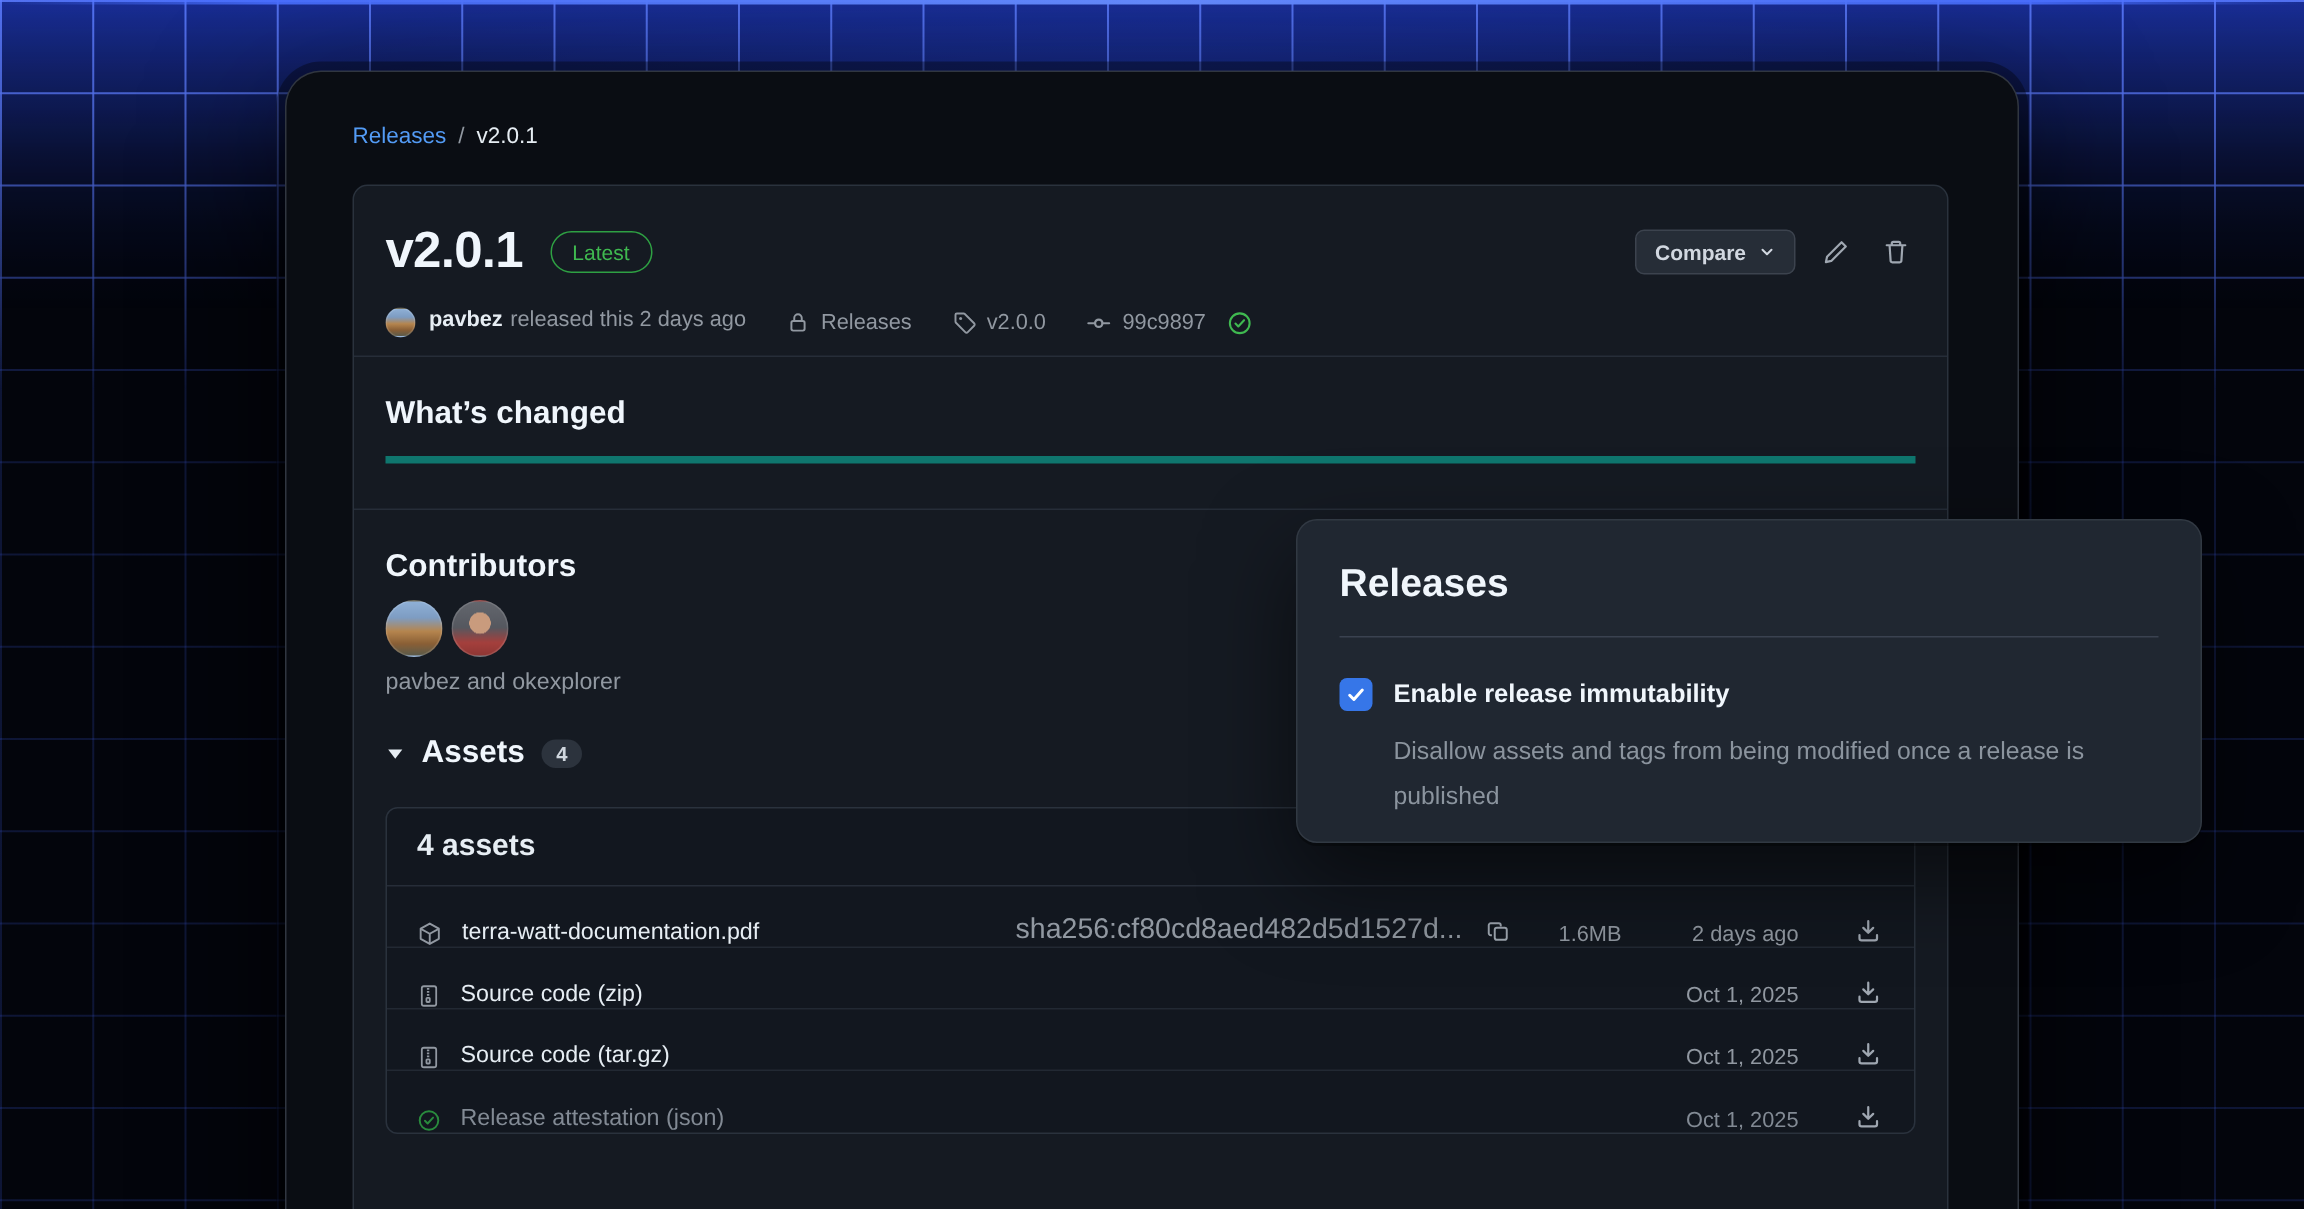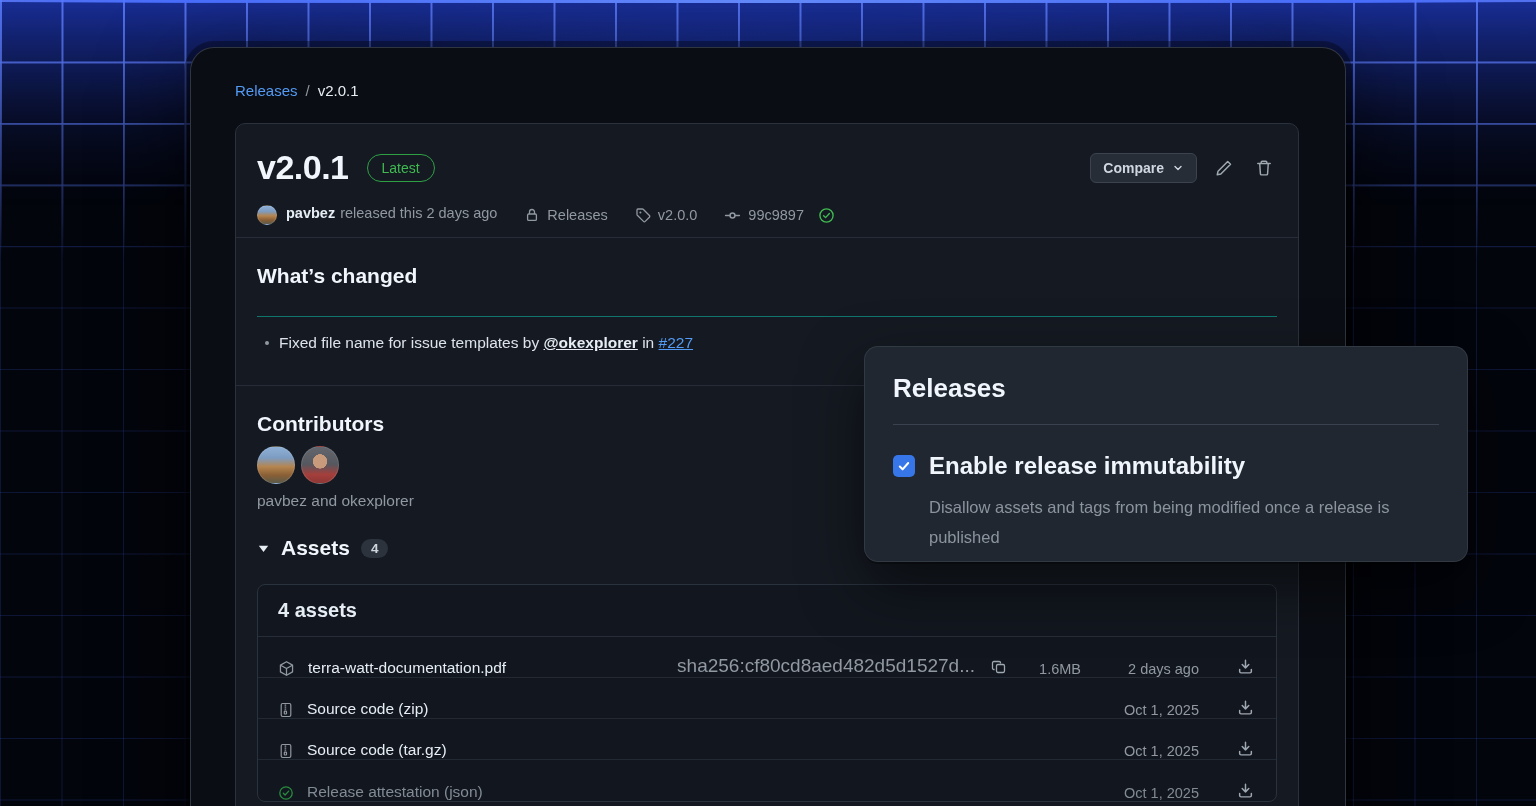--- a/index.html
+++ b/index.html
@@ -86,21 +86,21 @@
     border:1px solid rgba(255,255,255,0.12);
   }
   .meta b { color:#e6edf3; font-weight:700; margin-right:5px; }
   .meta .mitem { display:flex; align-items:center; gap:7px; margin-left:27px; }
   .meta svg { flex:none; }
   .verified-badge { color:#3fb950; margin-left:7px; display:flex; }
 
   .divider-bleed { border:none; border-top:1px solid #262d38; margin:12px -21px 0; }
 
   h2.section { margin-top:26px; font-size:21px; font-weight:700; color:#f0f6fc; }
-  h2.underlined { padding-bottom:28px; border-bottom:1px solid #0f766e; }
+  h2.underlined { padding-bottom:16px; border-bottom:5px solid #0f766e; }
 
   ul.changes { margin-top:14px; list-style:none; }
   ul.changes li {
     position:relative; padding-left:22px; font-size:15.5px; color:#dde3ea; line-height:24px;
   }
   ul.changes li::before {
     content:""; position:absolute; left:8px; top:10px; width:4px; height:4px;
     border-radius:50%; background:#9198a1;
   }
   a.user-link { color:#e6edf3; font-weight:700; text-decoration:underline; cursor:pointer; }
@@ -156,21 +156,21 @@
     box-shadow:0 24px 60px rgba(0,0,0,0.55), 0 2px 0 rgba(0,0,0,0.3);
     padding:26px 28px 0; z-index:10;
   }
   .panel h2 { font-size:26px; font-weight:700; color:#f0f6fc; }
   .panel .pdivider { border:none; border-top:1px solid #3a4250; margin-top:20px; }
   .chk-row { margin-top:27px; display:flex; align-items:center; gap:14px; }
   .checkbox {
     width:22px; height:22px; border-radius:5px; background:#3676e8;
     display:flex; align-items:center; justify-content:center; cursor:pointer; flex:none;
   }
-  .chk-label { font-size:24px; font-weight:700; color:#f0f6fc; cursor:pointer; }
+  .chk-label { font-size:17px; font-weight:700; color:#f0f6fc; cursor:pointer; }
   .chk-desc { margin:12px 0 0 36px; width:516px; font-size:16.5px; line-height:30px; color:#8b949e; }
 </style>
 </head>
 <body>
 
 <div class="bg">
   <div class="glow"></div>
   <div class="grid-faint"></div>
   <div class="grid-bright"></div>
   <div class="top-line"></div>
@@ -254,23 +254,20 @@
             </svg>
         </span>
       </span>
     </div>
 
     <hr class="divider-bleed">
 
     <h2 class="section underlined">What’s changed</h2>
 
     <ul class="changes">
-      <li>
-        <span>Fixed file name for issue templates by </span><a class="user-link">@okexplorer</a><span> in </span><a class="pr-link">#227</a>
-      </li>
     </ul>
 
     <hr class="divider-bleed" style="margin-top:30px">
 
     <h2 class="section">Contributors</h2>
     <div class="avatars">
       <span class="avatar-lg avatar-pavbez"></span>
       <span class="avatar-lg avatar-okexplorer"></span>
     </div>
     <div class="contrib-names">pavbez and okexplorer</div>

